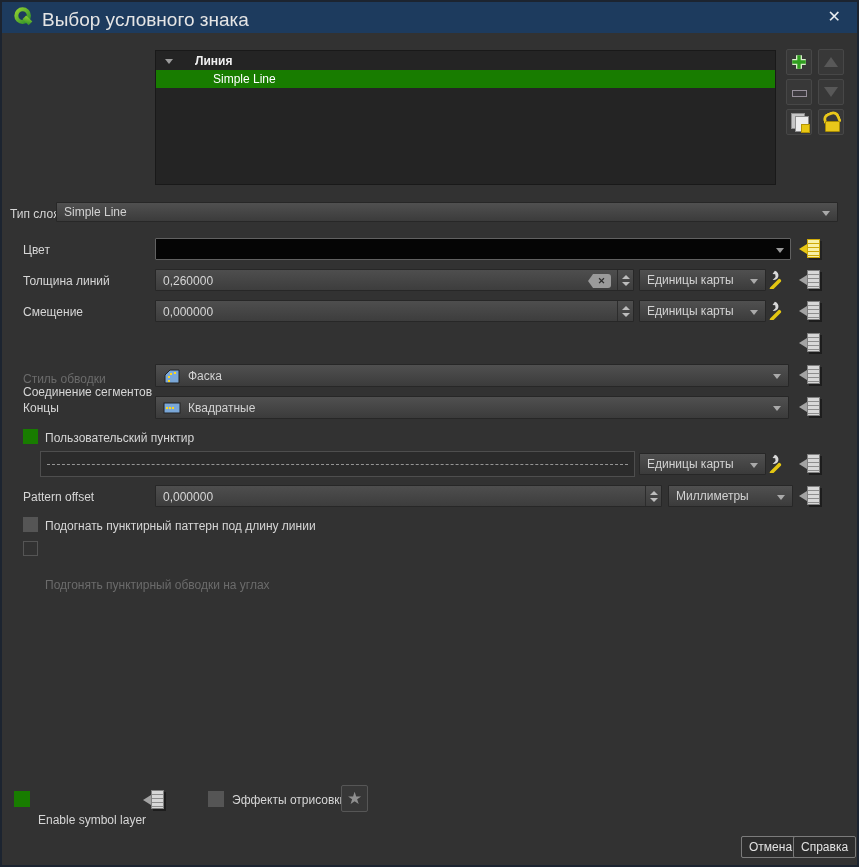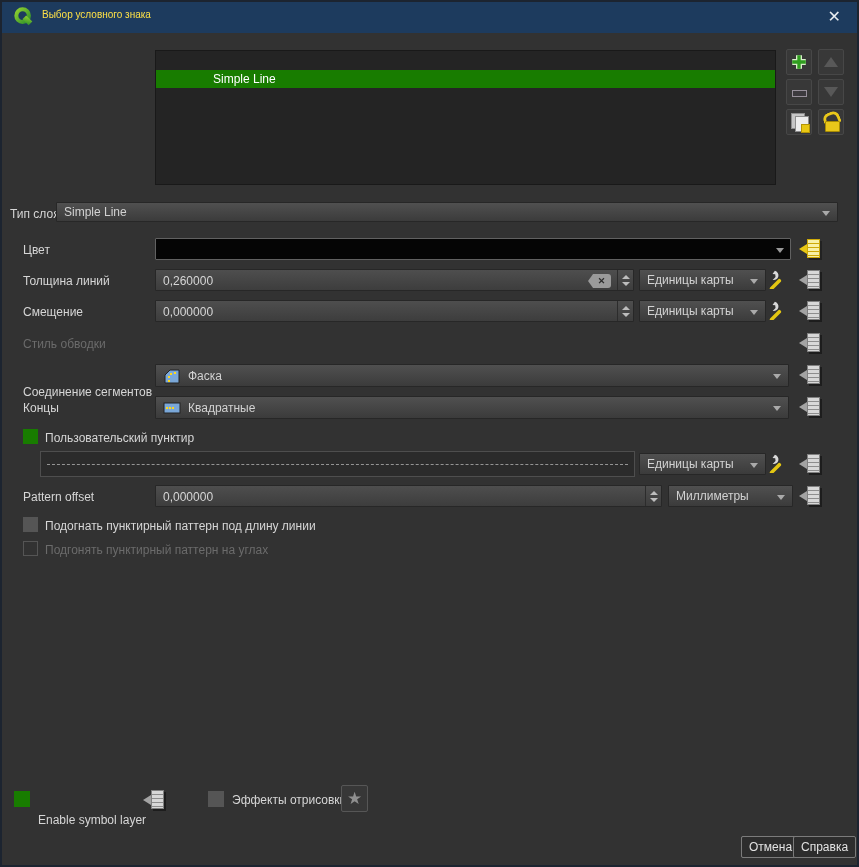--- a/index.html
+++ b/index.html
@@ -3,21 +3,21 @@
 <meta charset="utf-8">
 <style>
   html,body{margin:0;padding:0;background:#2a2a2a;font-family:"Liberation Sans",sans-serif;}
   .dialog{position:relative;width:859px;height:867px;background:#323232;overflow:hidden;
     font-size:12px;color:#d6d6d6;}
   .win-border{position:absolute;inset:0;border:2px solid #1c2430;pointer-events:none;z-index:99;}
 
   
   .titlebar{position:absolute;left:0;top:0;width:859px;height:33px;background:#1d3b5e;}
   .qgis-logo{position:absolute;left:13px;top:6px;width:21px;height:21px;}
-  .title-text{position:absolute;left:42px;top:9px;font-size:10px;color:#fde047;}
+  .title-text{position:absolute;left:42px;top:9px;font-size:19px;color:#e5e5e5;}
   .close-x{position:absolute;right:18px;top:7px;font-size:16px;color:#e8ecf0;cursor:default;}
 
   
   .tree{position:absolute;left:155px;top:50px;width:621px;height:135px;background:#242424;border:1px solid #191919;box-sizing:border-box;}
   .tree-row{position:absolute;left:0;right:0;height:18px;line-height:18px;}
   .tree-row.header{top:1px;font-weight:bold;color:#f0f0f0;}
   .tree-caret{position:absolute;left:9px;top:7px;width:0;height:0;border-left:4px solid transparent;border-right:4px solid transparent;border-top:5px solid #9c9c9c;}
   .tree-group{position:absolute;left:39px;}
   .tree-row.selected{top:19px;background:#187c00;color:#ffffff;}
   .tree-row.selected span{position:absolute;left:57px;}
@@ -58,21 +58,21 @@
   .wrench-btn{position:absolute;width:24px;height:23px;background:transparent;}
 
   
   .cb{position:absolute;width:15px;height:15px;box-sizing:border-box;}
   .cb.checked{background:#187c00;}
   .cb.unchecked{background:#555555;}
   .cb.disabled{background:transparent;border:1px solid #555555;}
   .cb.big{width:16px;height:16px;}
 
   .lbl{position:absolute;color:#d6d6d6;white-space:nowrap;}
-  .lbl.disabled{color:#6b6b6b;}
+  .lbl.disabled{color:#6b6b6b;margin-top:35px;}
 
   
   .dash-widget{position:absolute;left:40px;top:451px;width:595px;height:26px;background:#2b2b2b;border:1px solid #4e4e4e;box-sizing:border-box;}
   .dash-line{position:absolute;left:6px;right:6px;top:12px;border-top:1px dashed #949494;}
 
   
   .star-btn{position:absolute;left:341px;top:785px;width:27px;height:27px;background:#373737;border:1px solid #565656;border-radius:2px;box-sizing:border-box;display:flex;align-items:center;justify-content:center;}
   .star-glyph{color:#8f8f8f;font-size:17px;line-height:1;}
   .dlg-btn{position:absolute;top:836px;height:22px;background:#2d2d2d;border:1px solid #7b7b7b;border-radius:2px;color:#e2e2e2;font-family:"Liberation Sans",sans-serif;font-size:12px;padding:0 7px;box-sizing:border-box;}
 </style>
@@ -91,20 +91,24 @@
       </linearGradient>
         </defs>
       <circle cx="11" cy="11" r="7.2" fill="none" stroke="url(#qg)" stroke-width="4.6"></circle>
       <rect x="12" y="12" width="10" height="6" fill="url(#qg)" transform="rotate(45 15 15)"></rect>
     </svg>
     <span class="title-text">Выбор условного знака</span>
     <span class="close-x">✕</span>
   </div>
 
   <div class="tree">
+    <div class="tree-row header">
+      <i class="tree-caret"></i>
+      <span class="tree-group">Линия</span>
+    </div>
     <div class="tree-row selected">
       <span>Simple Line</span>
     </div>
   </div>
 
   <div class="tool-btn" style="left:786px;top:49px;">
     <svg viewBox="0 0 24 24" style="position:absolute;left:3px;top:3px;width:18px;height:18px;">
       <path d="M12 3 v18 M3 12 h18" stroke="#d9eecb" stroke-width="8"></path>
       <path d="M12 3 v18 M3 12 h18" stroke="#2f9e1f" stroke-width="4.5"></path>
     </svg>
@@ -264,21 +268,21 @@
   </div>
   <div class="dd-btn" style="left:799px;top:484px;">
     <i class="dd-tri"></i>
       <i class="dd-box"></i>
   </div>
 
   <span class="cb unchecked" style="left:23px;top:517px;"></span>
   <span class="lbl" style="left:45px;top:519px;">Подогнать пунктирный паттерн под длину линии</span>
 
   <span class="cb disabled" style="left:23px;top:541px;"></span>
-  <span class="lbl disabled" style="left:45px;top:543px;">Подгонять пунктирный паттерн на углах</span>
+  <span class="lbl disabled" style="left:45px;top:543px;">Подгонять пунктирный обводки на углах</span>
 
   <span class="cb big checked" style="left:14px;top:791px;"></span>
   <span class="lbl" style="left:38px;top:793px;margin-top:20px;">Enable symbol layer</span>
   <div class="dd-btn" style="left:143px;top:788px;">
     <i class="dd-tri"></i>
       <i class="dd-box"></i>
   </div>
 
   <span class="cb big unchecked" style="left:208px;top:791px;"></span>
   <span class="lbl" style="left:232px;top:793px;">Эффекты отрисовки</span>

